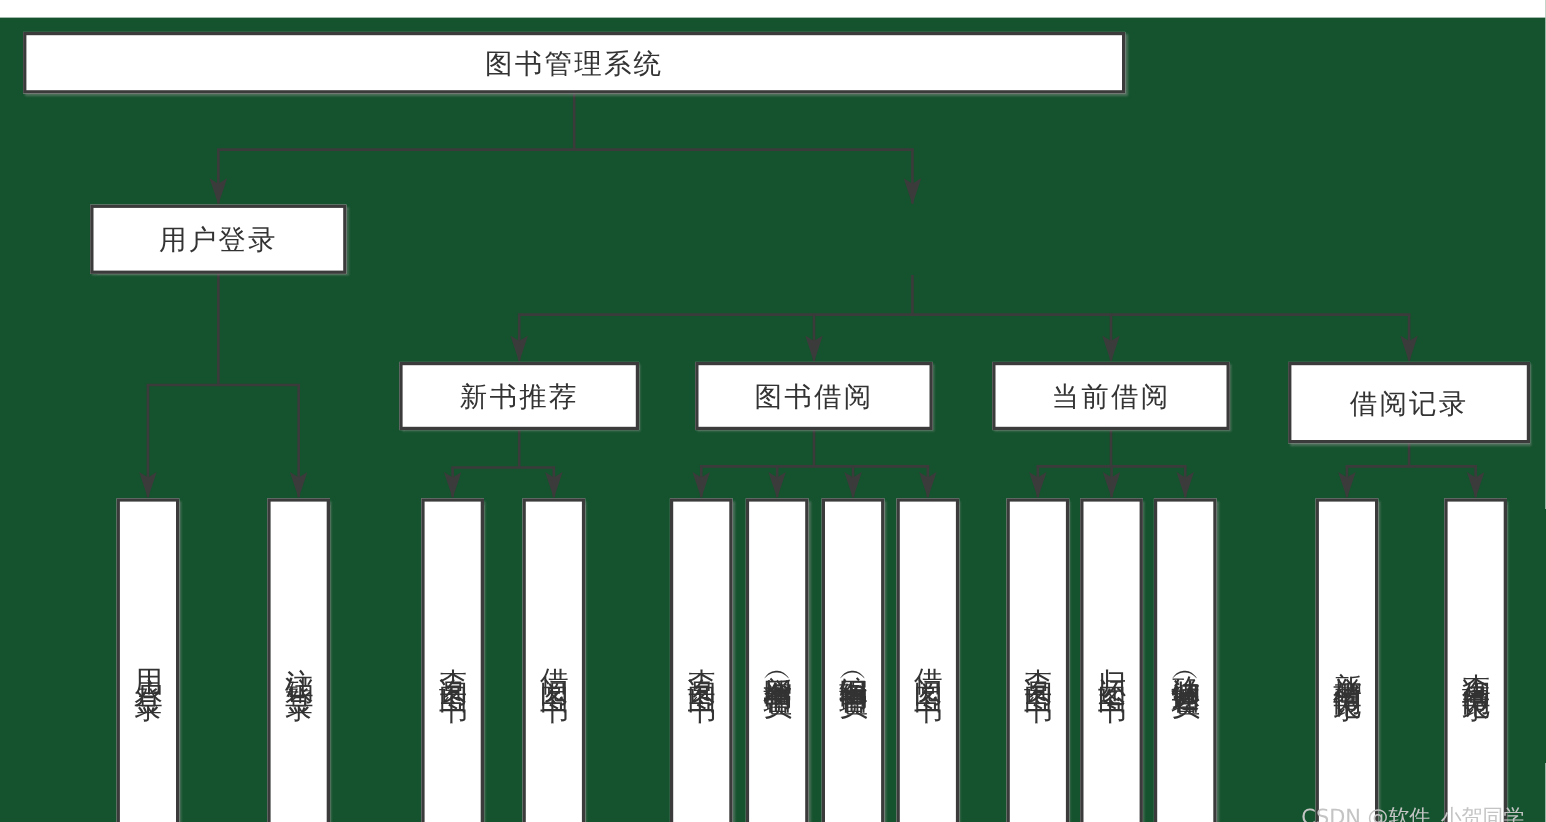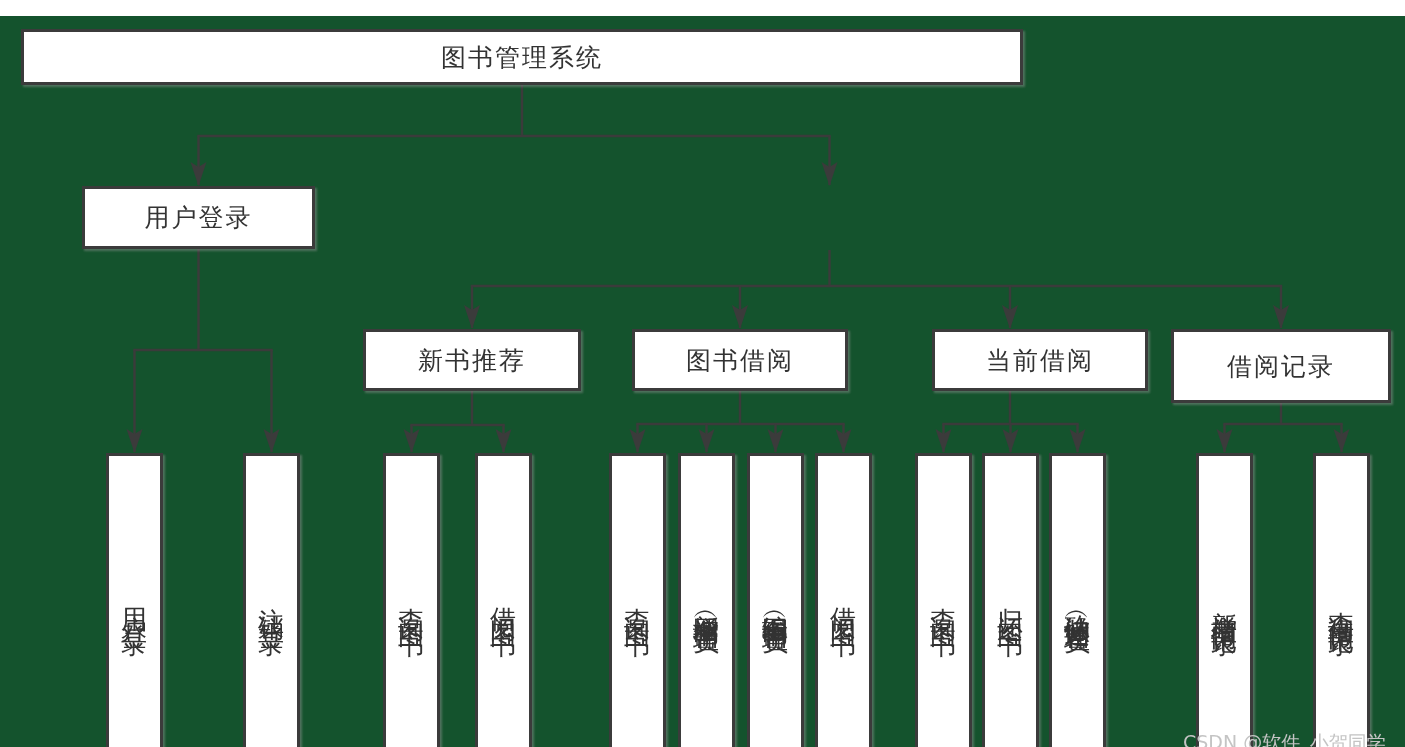--- a/index.html
+++ b/index.html
@@ -128,21 +128,21 @@
   <div class="node" style="left:82px;top:170px;width:233px;height:63px">
     <span class="lbl">用户登录</span>
   </div>
 
   <div class="node" style="left:632px;top:313px;width:216px;height:62px">
     <span class="lbl">图书借阅</span>
   </div>
   <div class="node" style="left:363px;top:313px;width:218px;height:62px">
     <span class="lbl">新书推荐</span>
   </div>
-  <div class="node" style="left:932px;top:313px;width:216px;height:62px">
+  <div class="node" style="left:902px;top:313px;width:216px;height:62px">
     <span class="lbl">当前借阅</span>
   </div>
   <div class="node" style="left:1171px;top:313px;width:220px;height:74px">
     <span class="lbl">借阅记录</span>
   </div>
 
   <div class="vnode" style="left:106px">
     <span class="vlbl sp4">用户登录</span>
   </div>
   <div class="vnode" style="left:243px">

